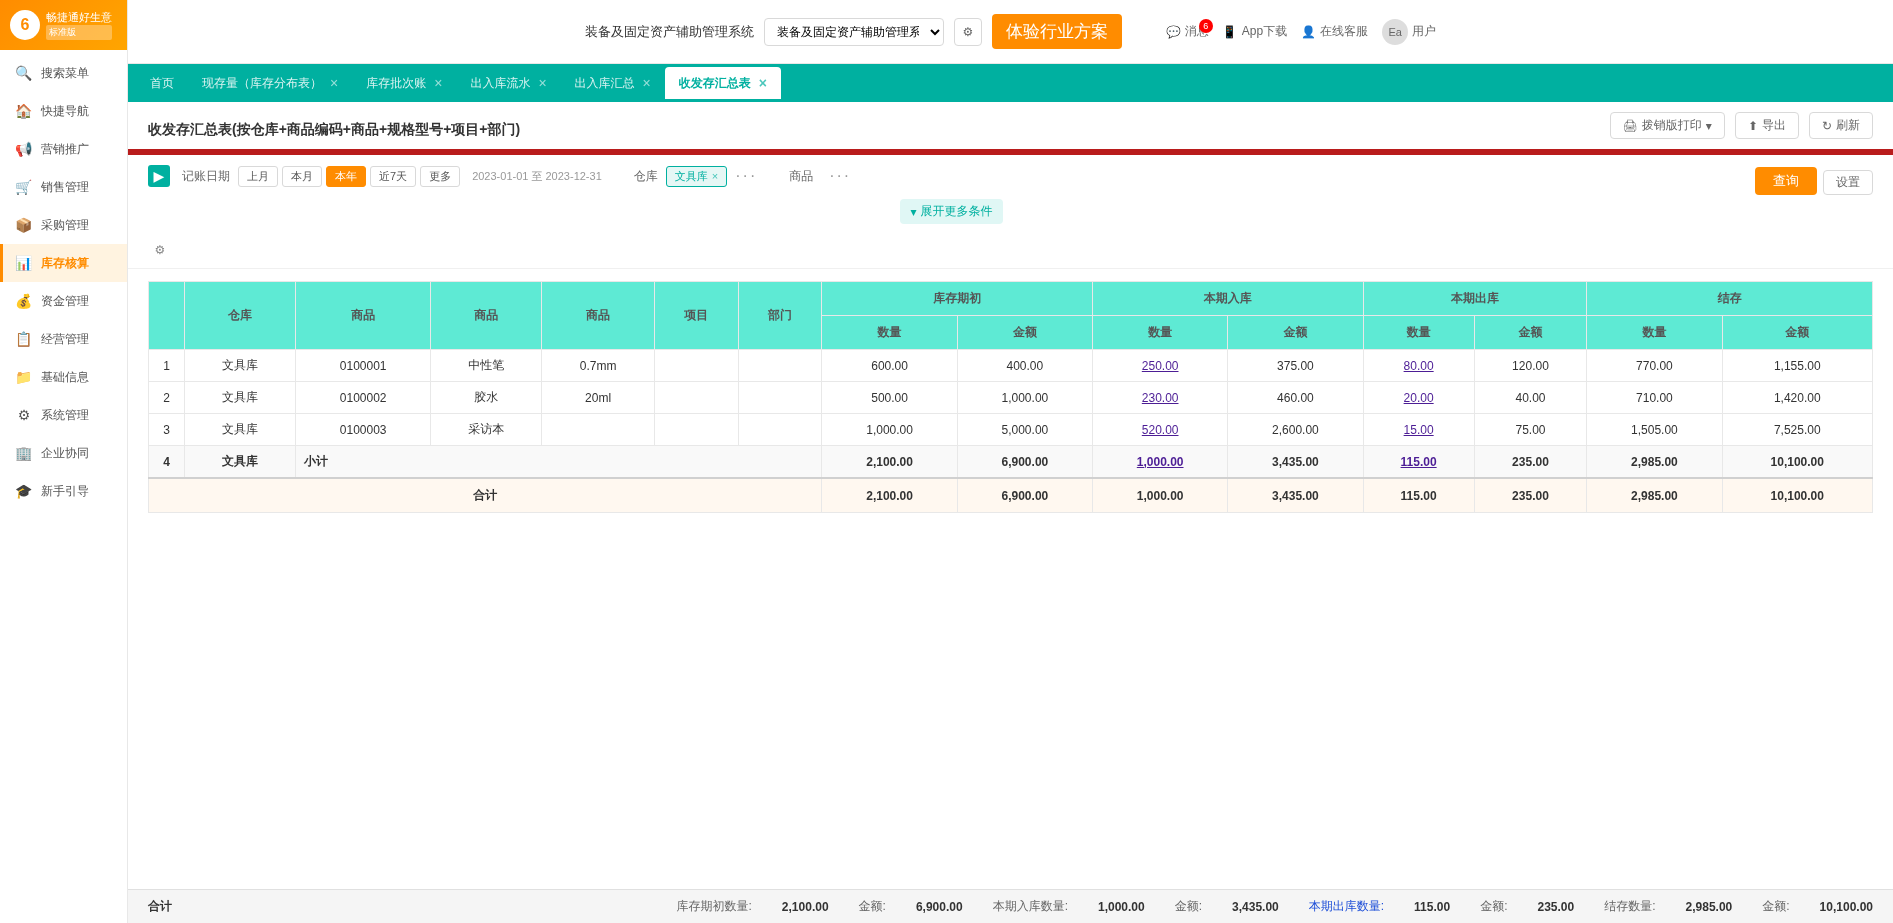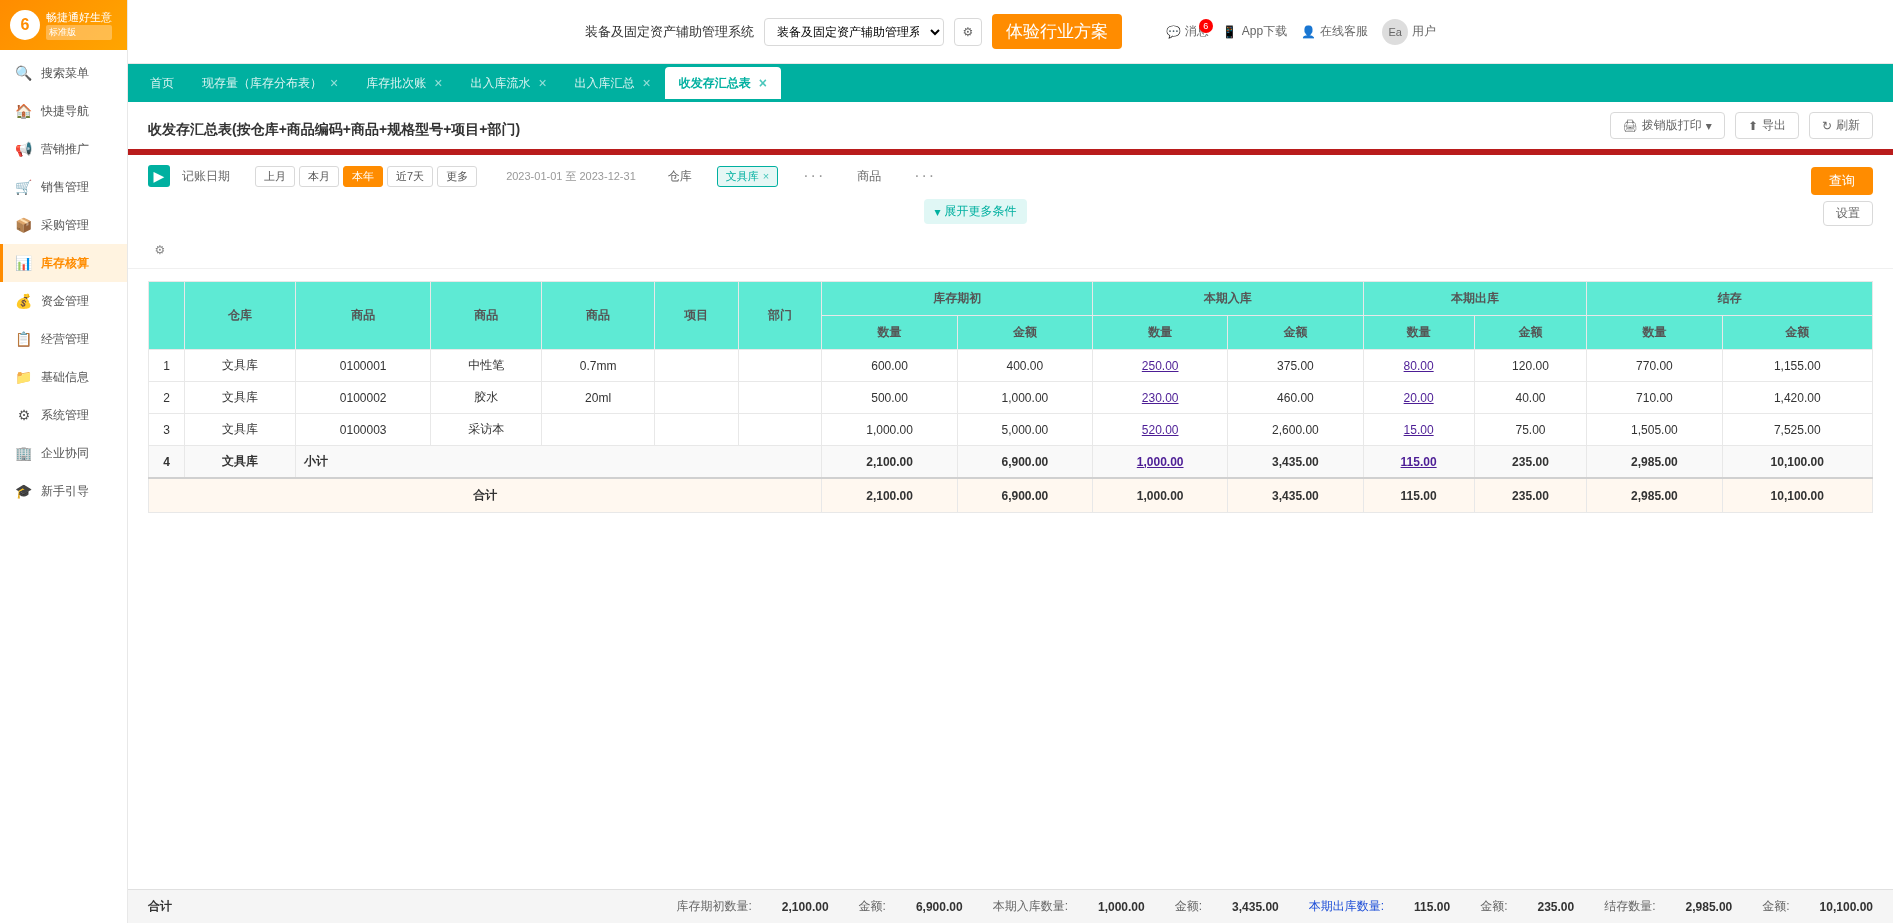--- a/index.html
+++ b/index.html
@@ -39,21 +39,21 @@
     .tab-close { font-size: 14px; color: inherit; opacity: 0.7; margin-left: 2px; }
 
     
     .content { flex: 1; background: #fff; padding: 0; overflow-y: auto; }
 
     
     .page-header { padding: 10px 20px 10px; border-bottom: 6px solid #b91c1c; display: flex; align-items: flex-end; justify-content: space-between; }
     .page-title { font-size: 14px; font-weight: 600; color: #333; }
     .page-actions { display: flex; align-items: center; gap: 10px; }
     .btn-outline { border: 1px solid #d9d9d9; background: #fff; border-radius: 4px; padding: 4px 12px; font-size: 12px; cursor: pointer; color: #666; display: flex; align-items: center; gap: 4px; }
-    .filter-section { display: flex; align-items: center; gap: 25px; }
+    .filter-section { display: flex; align-items: center; gap: 8px; }
     .filter-label { color: #666; font-size: 12px; white-space: nowrap; }
     .filter-date-btns { display: flex; gap: 4px; }
     .filter-date-btn { padding: 2px 8px; border: 1px solid #d9d9d9; border-radius: 3px; background: #fff; font-size: 11px; cursor: pointer; color: #555; }
     .filter-date-btn.active { background: #ff8c00; color: #fff; border-color: #ff8c00; }
     .filter-date-range { font-size: 11px; color: #999; margin-left: 4px; }
     .filter-tag { display: inline-flex; align-items: center; background: #e6f7f5; border: 1px solid #00b0a0; border-radius: 3px; padding: 2px 8px; font-size: 11px; color: #00b0a0; gap: 4px; }
     .filter-tag-close { cursor: pointer; opacity: 0.7; }
     .filter-dots { color: #999; cursor: pointer; font-size: 16px; letter-spacing: 2px; }
     .btn-query { background: #ff8c00; color: #fff; border: none; border-radius: 4px; padding: 5px 18px; font-size: 13px; cursor: pointer; }
     .btn-settings-sm { background: #fff; color: #666; border: 1px solid #d9d9d9; border-radius: 4px; padding: 3px 12px; font-size: 12px; cursor: pointer; }
@@ -253,21 +253,21 @@
         </div>
 
         <div style="display:flex; justify-content:center; padding:4px 0 8px;">
           <button class="expand-btn">
             <span>▾</span>
             <span>展开更多条件</span>
           </button>
         </div>
       </div>
 
-      <div style="display:flex; flex-direction:column; gap:6px; align-items:flex-end; padding-top:2px; min-width:70px;">
+      <div style="display:flex; gap:6px; align-items:flex-end; padding-top:2px; min-width:70px;">
         <button class="btn-query">查询</button>
         <button class="btn-settings-sm">设置</button>
       </div>
     </div>
 
     <div class="table-settings-row">
       <div class="table-settings-icon">⚙</div>
     </div>
 
     <div class="table-wrapper">

